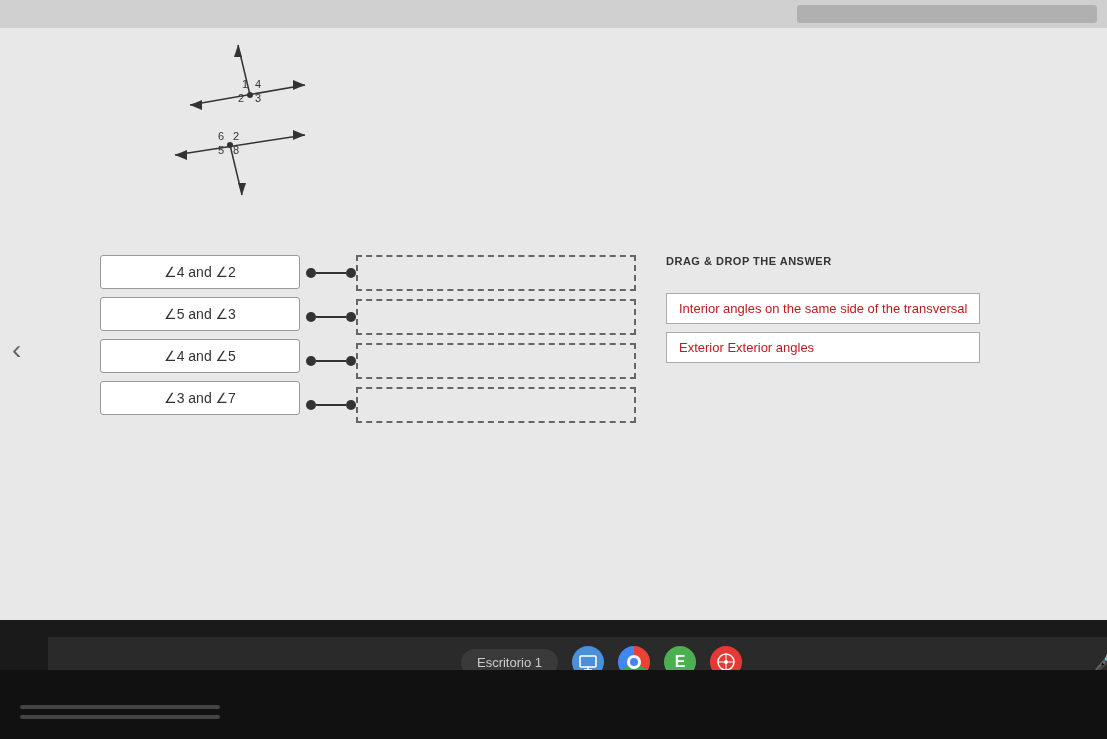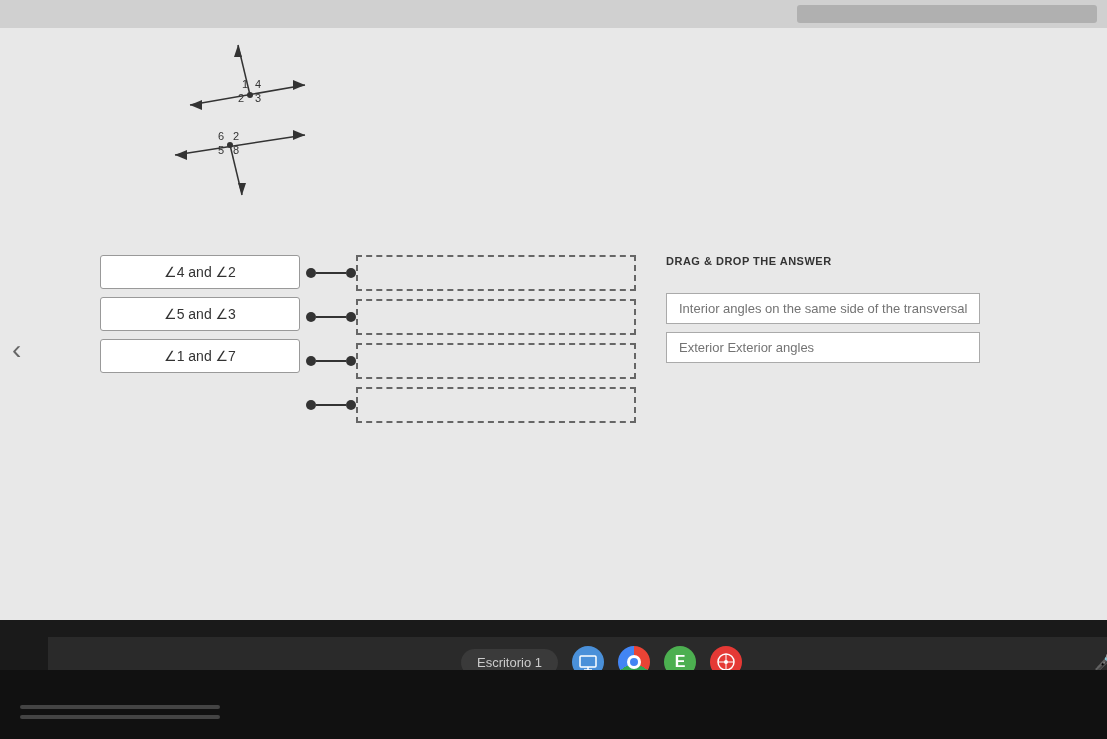--- a/index.html
+++ b/index.html
@@ -126,21 +126,21 @@
       color: #333;
       letter-spacing: 0.5px;
       margin-bottom: 18px;
     }
 
     .answer-chip {
       background: white;
       border: 1.5px solid #aaa;
       padding: 7px 12px;
       font-size: 13px;
-      color: #737373;
+      color: #b91c1c;
       cursor: grab;
       min-width: 220px;
     }
 
     
     .taskbar {
       width: 1107px;
       height: 50px;
       background: #2a2a2a;
       position: absolute;
@@ -262,21 +262,22 @@
       <text x="88" y="134" font-size="11" fill="#333">5</text>
       <text x="103" y="134" font-size="11" fill="#333">8</text>
     </svg>
   </div>
 
   <div style="position:absolute; top:255px; left:100px; display:flex; align-items:flex-start; gap:0;">
 
     <div class="angle-pairs">
       <div class="angle-box">∠4 and ∠2</div>
       <div class="angle-box">∠5 and ∠3</div>
-      <div class="angle-box">∠1 and ∠7</div>
+      <div class="angle-box">∠4 and ∠5</div>
+      <div class="angle-box">∠3 and ∠7</div>
     </div>
 
     <div style="display:flex; flex-direction:column; gap:8px; margin-left:6px; justify-content:flex-start;">
       <div style="height:36px; display:flex; align-items:center;">
         <div class="dot"></div>
         <div class="connector-line"></div>
         <div class="dot"></div>
       </div>
       <div style="height:36px; display:flex; align-items:center;">
         <div class="dot"></div>

